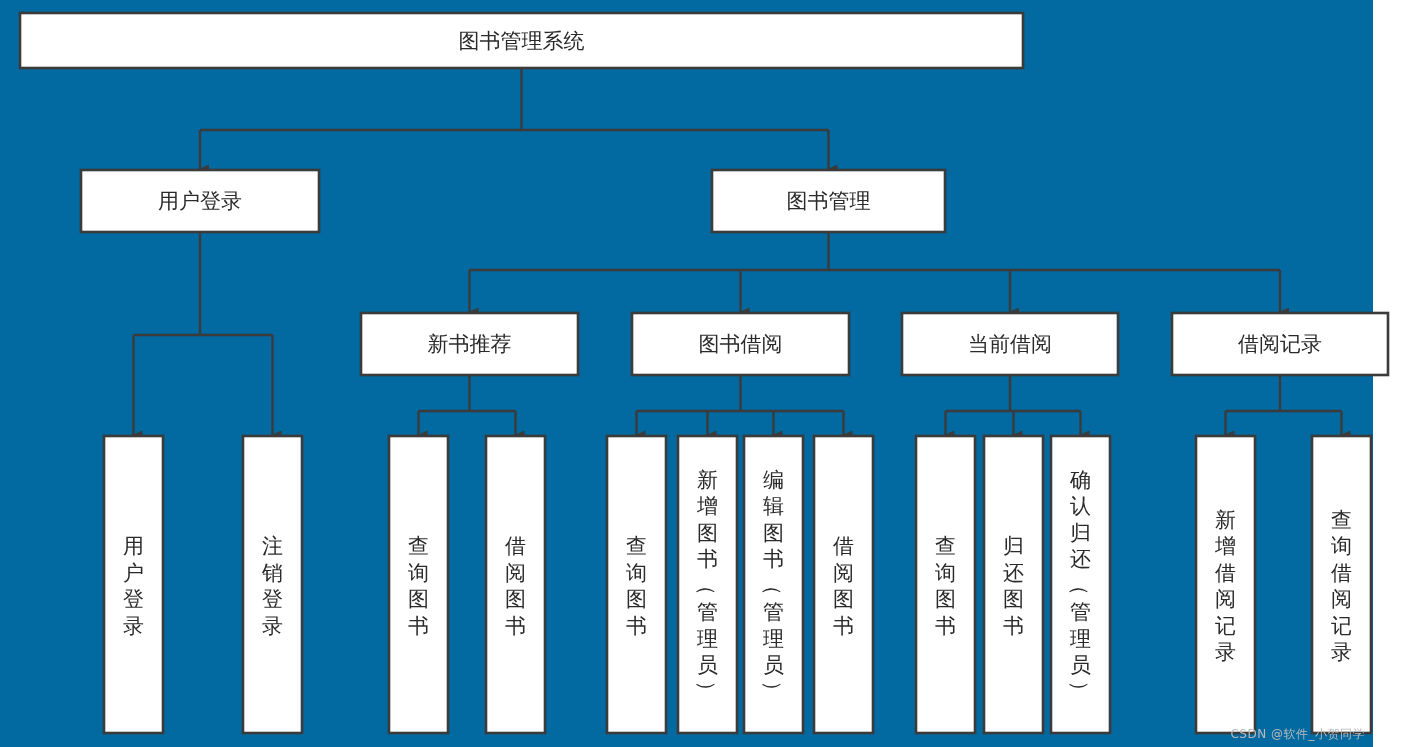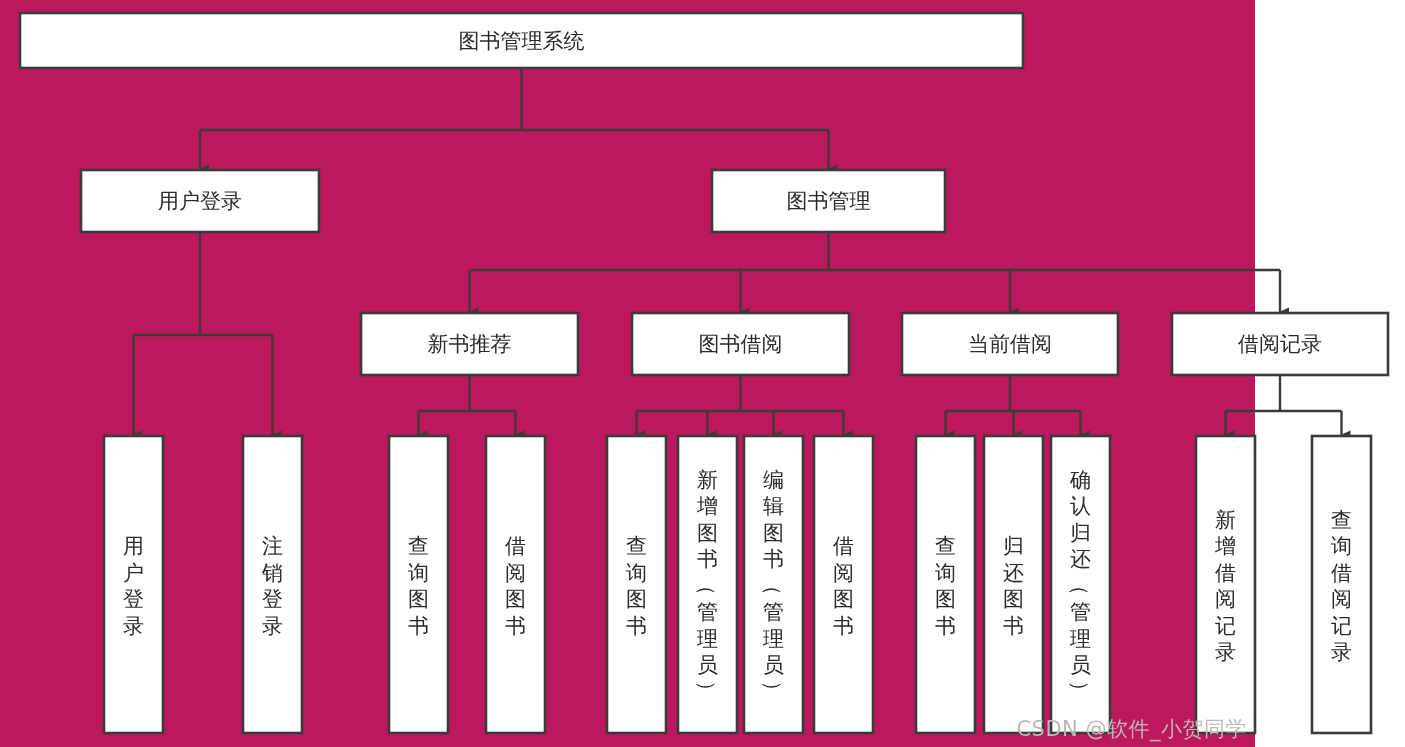--- a/index.html
+++ b/index.html
@@ -1,26 +1,26 @@
 <!DOCTYPE html>
 <html><head>
 <meta charset="utf-8">
 <style>
   html,body{margin:0;padding:0;background:#ffffff;}
   body{width:1405px;height:747px;overflow:hidden;
        font-family:"DejaVu Sans","Liberation Sans",sans-serif;}
-  #stage{position:relative;width:1255px;height:747px;background:#be185d;}
+  #stage{position:relative;width:1373px;height:747px;background:#0369a1;}
   svg{position:absolute;left:0;top:0;width:1405px;height:747px;}
   .node-rect{fill:#ffffff;stroke:#3b3b3b;stroke-width:2.6;}
   .link{fill:none;stroke:#3b3b3b;stroke-width:2.4;}
   .node-label{fill:#2a2a2a;font-family:"DejaVu Sans","Liberation Sans",sans-serif;
               font-size:21px;text-anchor:middle;dominant-baseline:middle;}
   .leaf-label{fill:#2a2a2a;font-family:"DejaVu Sans","Liberation Sans",sans-serif;
               font-size:21px;text-anchor:middle;}
-  .watermark{position:absolute;right:8px;bottom:4px;color:#b9b9b9;font-size:21px;
+  .watermark{position:absolute;right:8px;bottom:4px;color:#b9b9b9;font-size:12px;
              font-family:"DejaVu Sans","Liberation Sans",sans-serif;
              letter-spacing:.5px;white-space:nowrap;}
 </style>
 </head>
 <body>
 
 <div id="stage">
   <svg id="diagram-svg" viewBox="0 0 1405 747">
     <defs>
       <marker id="arrow" markerWidth="11" markerHeight="11" refX="5" refY="9" orient="auto" markerUnits="userSpaceOnUse">

